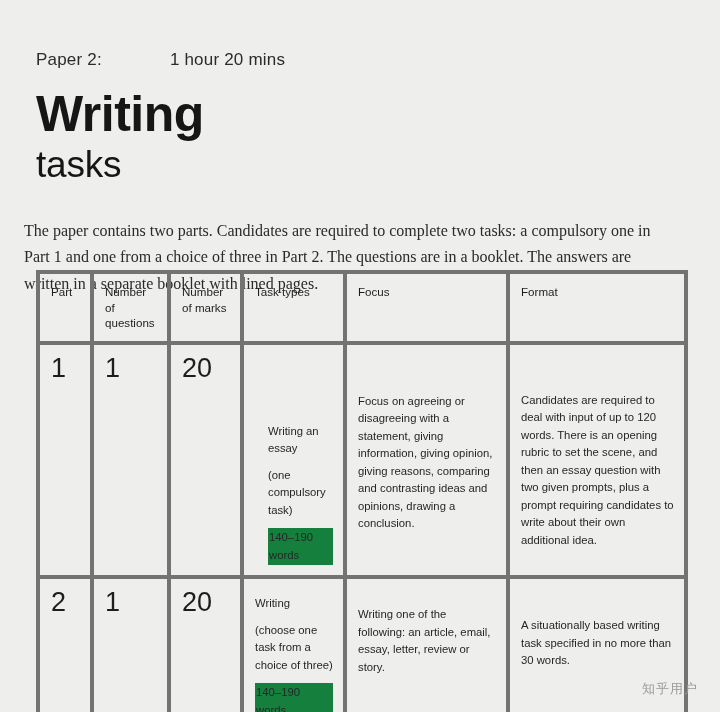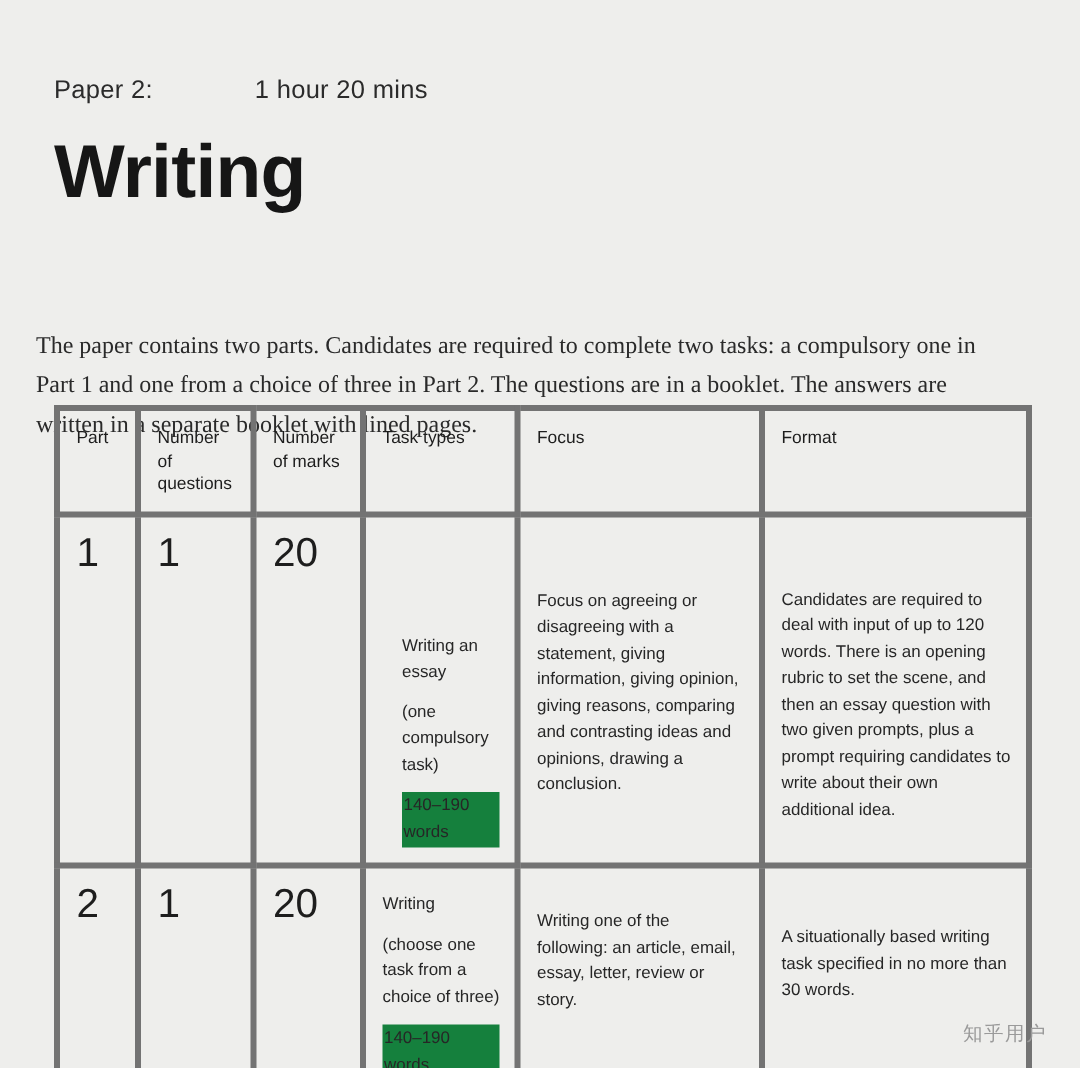--- a/index.html
+++ b/index.html
@@ -170,20 +170,21 @@
 <body>
 
 <div class="page">
 
   <div class="header-row">
     <div class="paper-label">Paper 2:</div>
     <div class="duration">1 hour 20 mins</div>
   </div>
 
   <div class="title-main">Writing</div>
+  <div class="title-sub">tasks</div>
 
   <div class="intro">The paper contains two parts. Candidates are required to complete two tasks: a compulsory one in Part 1 and one from a choice of three in Part 2. The questions are in a booklet. The answers are written in a separate booklet with lined pages.</div>
 
   <table class="spec">
     <colgroup>
       <col class="c-part">
         <col class="c-qs">
         <col class="c-marks">
       <col class="c-types">
         <col class="c-focus">

